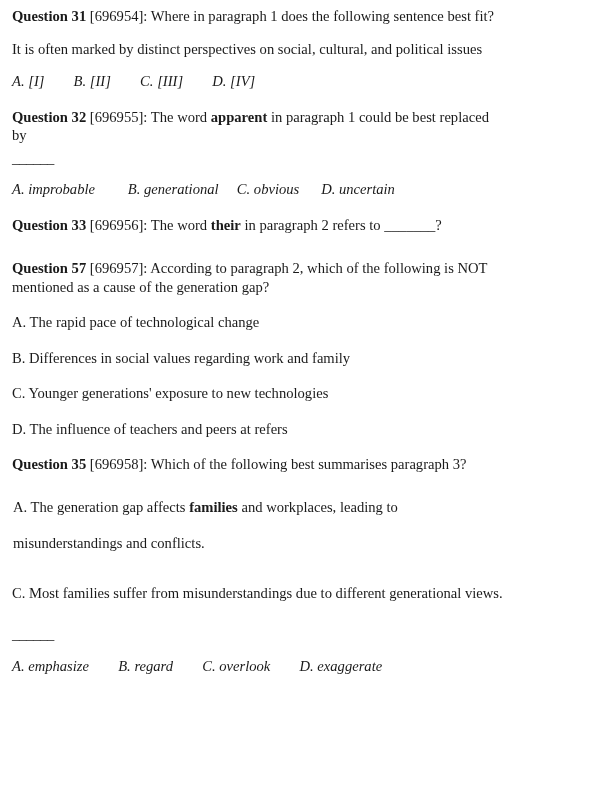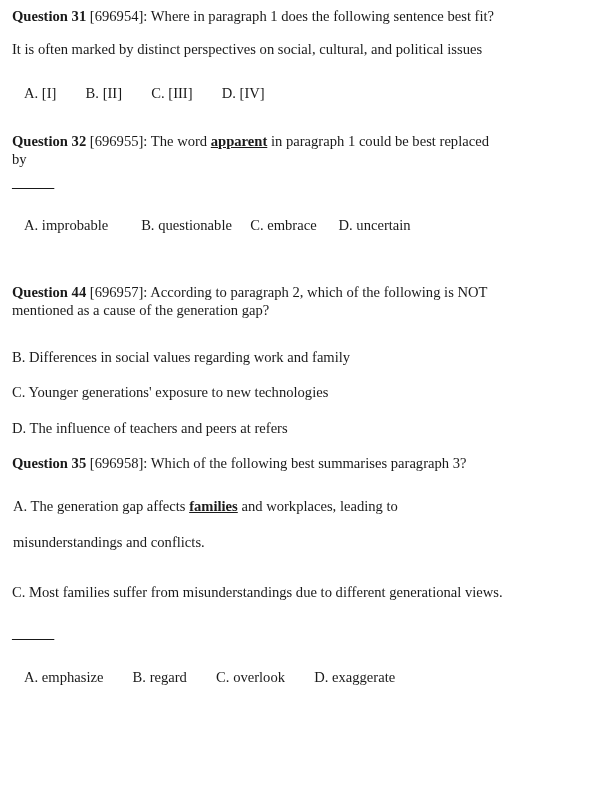--- a/index.html
+++ b/index.html
@@ -37,38 +37,37 @@
     margin: 1px;
     padding: 3px 0 3px 0;
     line-height: 36px;
   }
   p.opt {
     margin: 0;
     padding: 3px 0 3px 0;
     line-height: 18.5px;
   }
   p.opt-row {
-    margin: 12px;
+    margin: 0;
     padding: 3px 0 3px 0;
     line-height: 18.5px;
     white-space: pre;
+    font-style: italic;
   }
   p.blank-line {
     margin: 0;
     padding: 1px 0 2px 0;
     line-height: 18.5px;
     letter-spacing: -0.3px;
-    text-decoration: underline;
   }
   .qnum {
     font-weight: bold;
   }
   .kw {
     font-weight: bold;
-    text-decoration: underline;
   }
   .spacer-sm { height: 5px; }
   .spacer-md { height: 8px; }
   .spacer-lg { height: 11px; }
 </style>
 </head>
 <body>
 
 <div class="page">
 
@@ -79,34 +78,36 @@
     <div class="spacer-md"></div>
     <p class="opt-row">A. [I]        B. [II]        C. [III]        D. [IV]</p>
   </div>
 
   <div class="spacer-lg"></div>
 
   <div class="block">
     <p class="stem"><span class="qnum">Question 32</span> <span>[696955]:</span><span> The word </span><span class="kw">apparent</span><span> in paragraph 1 could be best replaced by</span></p>
     <p class="blank-line">______</p>
     <div class="spacer-md"></div>
-    <p class="opt-row">A. improbable         B. questionable     C. embrace      D. uncertain</p>
+    <p class="opt-row">A. improbable         B. generational     C. obvious      D. uncertain</p>
   </div>
 
   <div class="spacer-lg"></div>
 
   <div class="block">
+    <p class="stem"><span class="qnum">Question 33</span> <span>[696956]:</span><span> The word </span><span class="kw">their</span><span> in paragraph 2 refers to _______?</span></p>
     <div class="spacer-md"></div>
   </div>
 
   <div class="spacer-lg"></div>
 
   <div class="block">
-    <p class="stem"><span class="qnum">Question 44</span> <span>[696957]:</span><span> According to paragraph 2, which of the following is NOT mentioned as a cause of the generation gap?</span></p>
+    <p class="stem"><span class="qnum">Question 57</span> <span>[696957]:</span><span> According to paragraph 2, which of the following is NOT mentioned as a cause of the generation gap?</span></p>
     <div class="spacer-lg"></div>
+    <p class="opt">A. The rapid pace of technological change</p>
     <div class="spacer-lg"></div>
     <p class="opt">B. Differences in social values regarding work and family</p>
     <div class="spacer-lg"></div>
     <p class="opt">C. Younger generations' exposure to new technologies</p>
     <div class="spacer-lg"></div>
     <p class="opt">D. The influence of teachers and peers at refers</p>
   </div>
 
   <div class="spacer-lg"></div>
 

